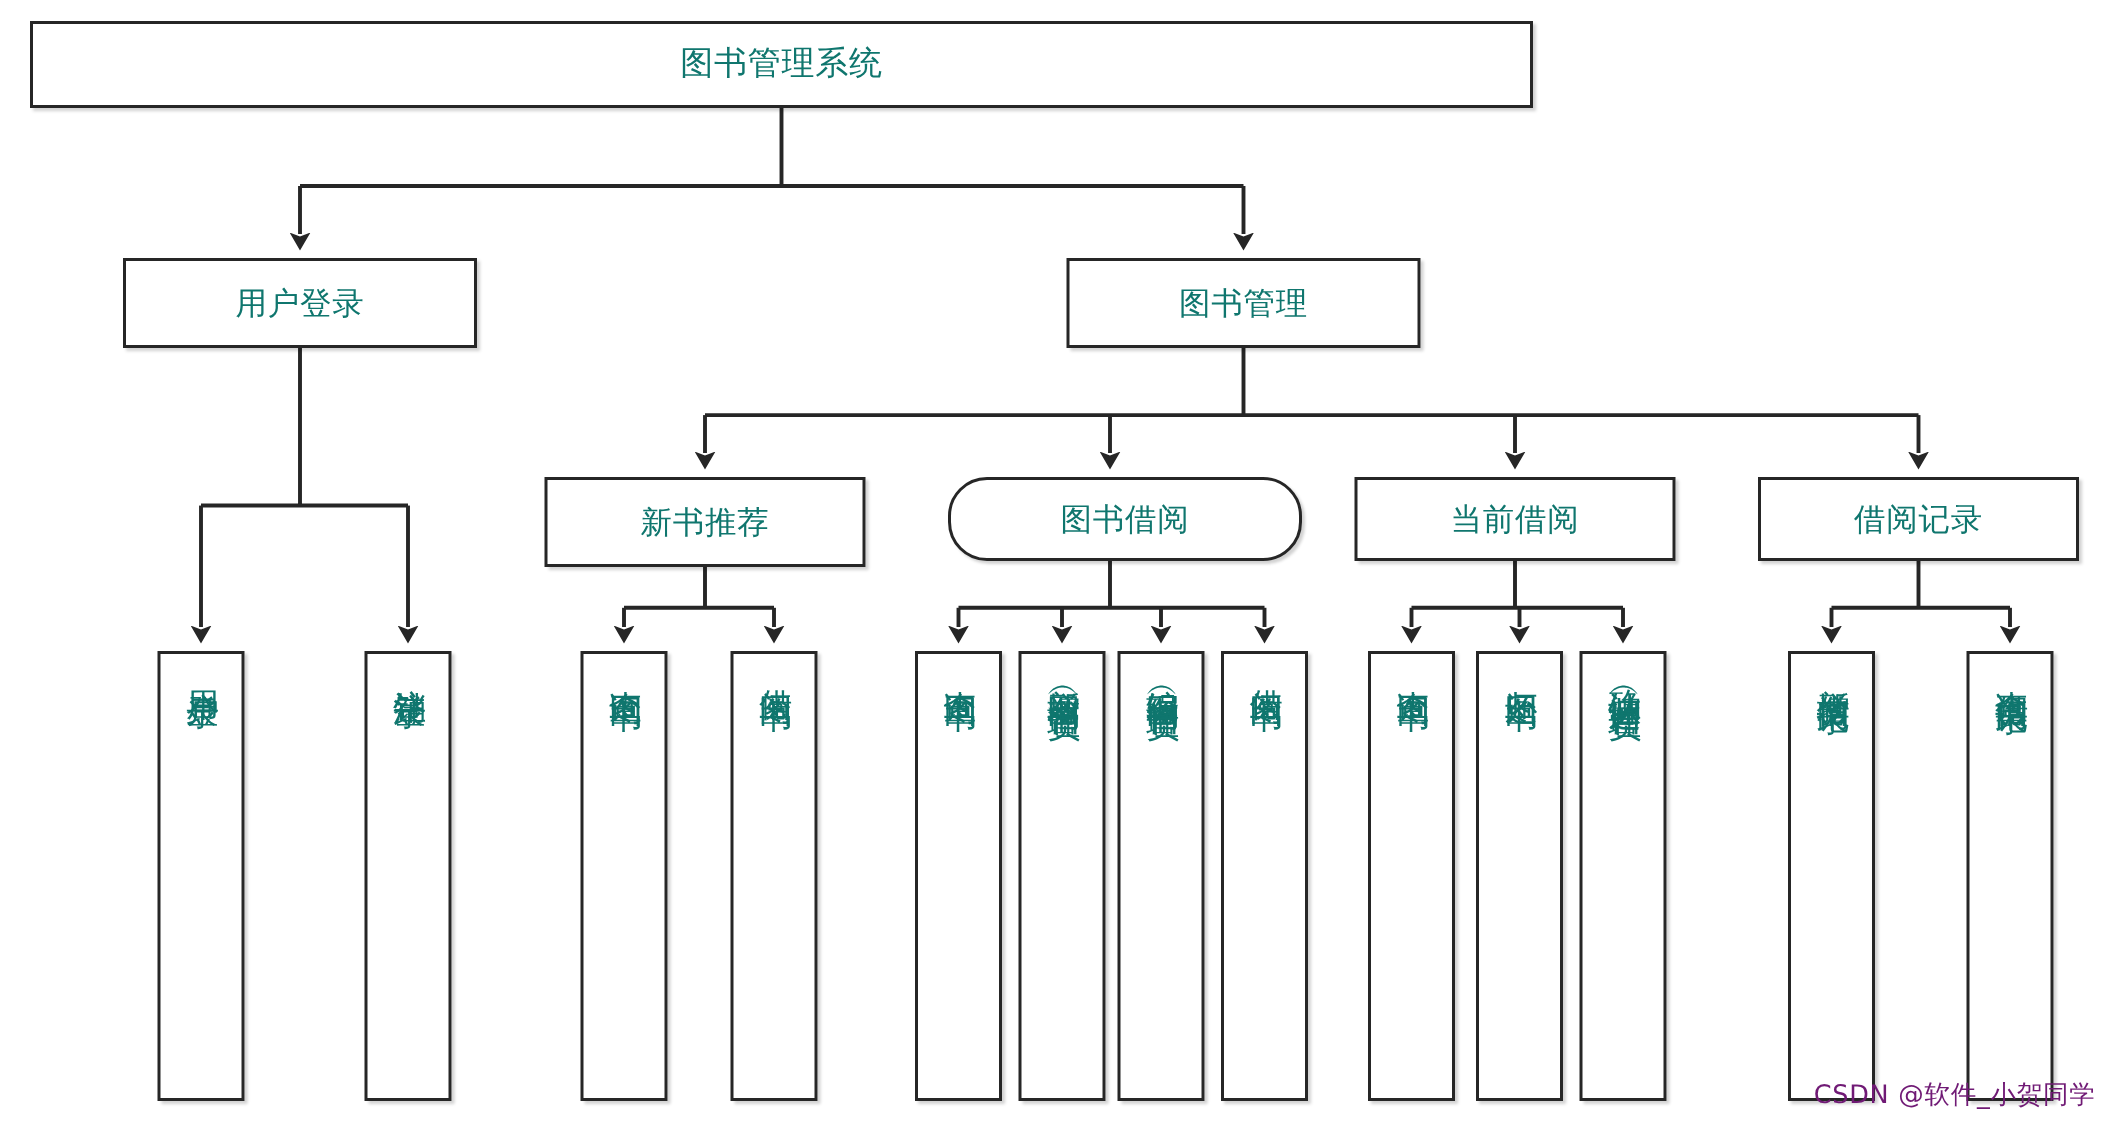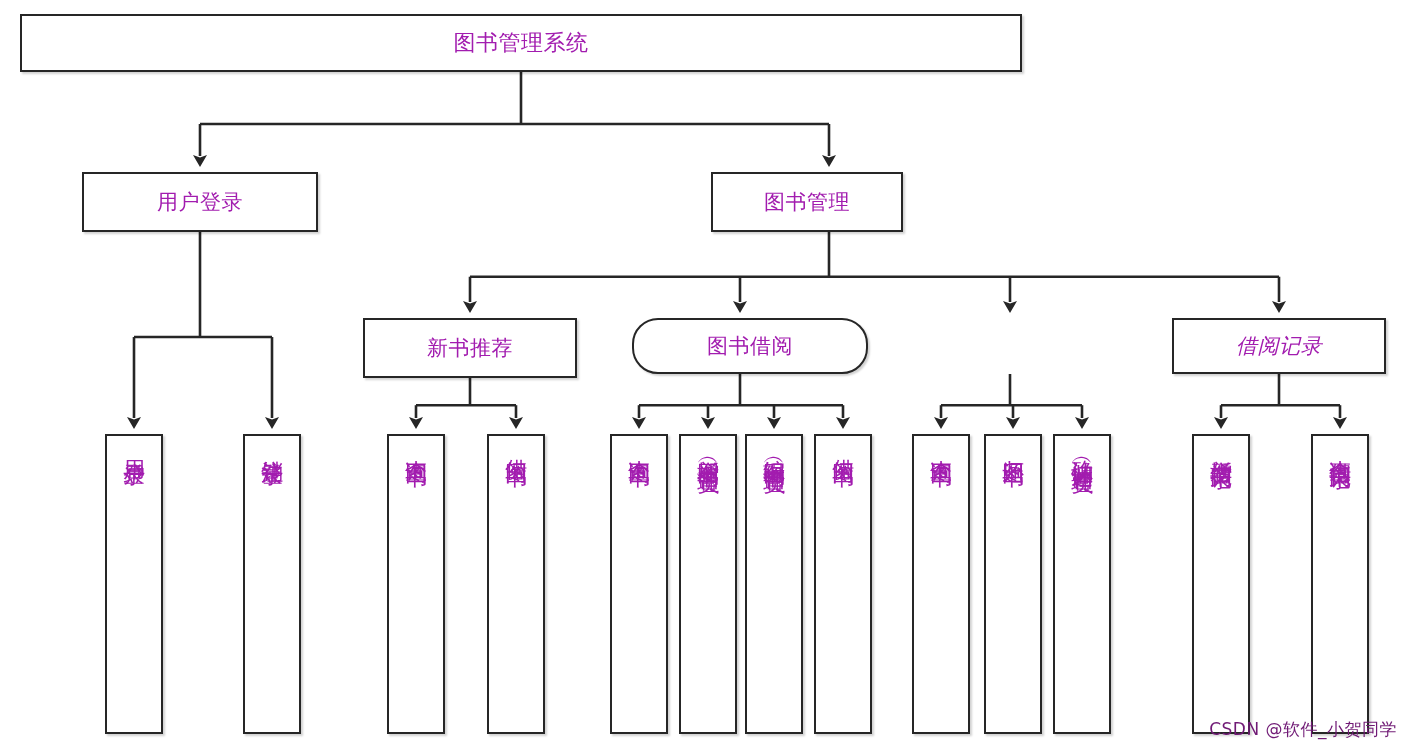--- a/index.html
+++ b/index.html
@@ -29,21 +29,21 @@
     position: absolute;
     box-sizing: border-box;
     background: #ffffff;
     border: 2px solid #262626;
     display: flex;
     align-items: center;
     justify-content: center;
     box-shadow: 2px 2px 2px rgba(0,0,0,0.18);
   }
   .node .label {
-    color: #a21caf;
+    color: #0f766e;
     line-height: 1.16;
     text-align: center;
     letter-spacing: 0.5px;
   }
   .node.horiz .label {
     font-size: 21px;
     writing-mode: horizontal-tb;
   }
   .node.root .label {
     font-size: 22px;
@@ -112,31 +112,34 @@
       </g>
   </svg>
 
   <div class="node horiz root" style="left: 20px; top: 14px; width: 1002px; height: 58px;">
     <span class="label">图书管理系统</span>
   </div>
 
   <div class="node horiz" style="left: 82px; top: 172px; width: 236px; height: 60px;">
     <span class="label">用户登录</span>
   </div>
-  <div class="node horiz" style="left: 711px; top: 172px; width: 192px; height: 60px;">
+  <div class="node horiz" style="left: 711px; top: 172px; width: 236px; height: 60px;">
     <span class="label">图书管理</span>
   </div>
 
   <div class="node horiz" style="left: 363px; top: 318px; width: 214px; height: 60px;">
     <span class="label">新书推荐</span>
   </div>
   <div class="node horiz" style="left: 632px; top: 318px; width: 236px; height: 56px; border-radius: 26px;">
     <span class="label">图书借阅</span>
   </div>
-  <div class="node horiz" style="left: 1172px; top: 318px; width: 214px; height: 56px; font-style: italic;">
+  <div class="node horiz" style="left: 903px; top: 318px; width: 214px; height: 56px;">
+    <span class="label">当前借阅</span>
+  </div>
+  <div class="node horiz" style="left: 1172px; top: 318px; width: 214px; height: 56px;">
     <span class="label">借阅记录</span>
   </div>
 
   <div class="node vert" style="left: 105px; top: 434px; width: 58px; height: 300px;">
     <span class="label">用户登录</span>
   </div>
   <div class="node vert" style="left: 243px; top: 434px; width: 58px; height: 300px;">
     <span class="label">注销登录</span>
   </div>
   <div class="node vert" style="left: 387px; top: 434px; width: 58px; height: 300px;">

